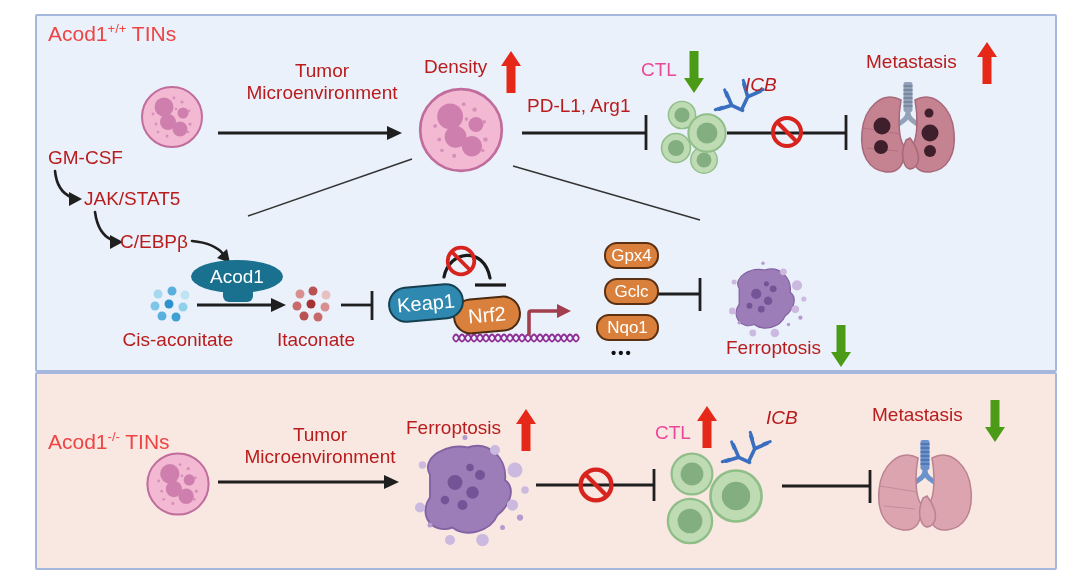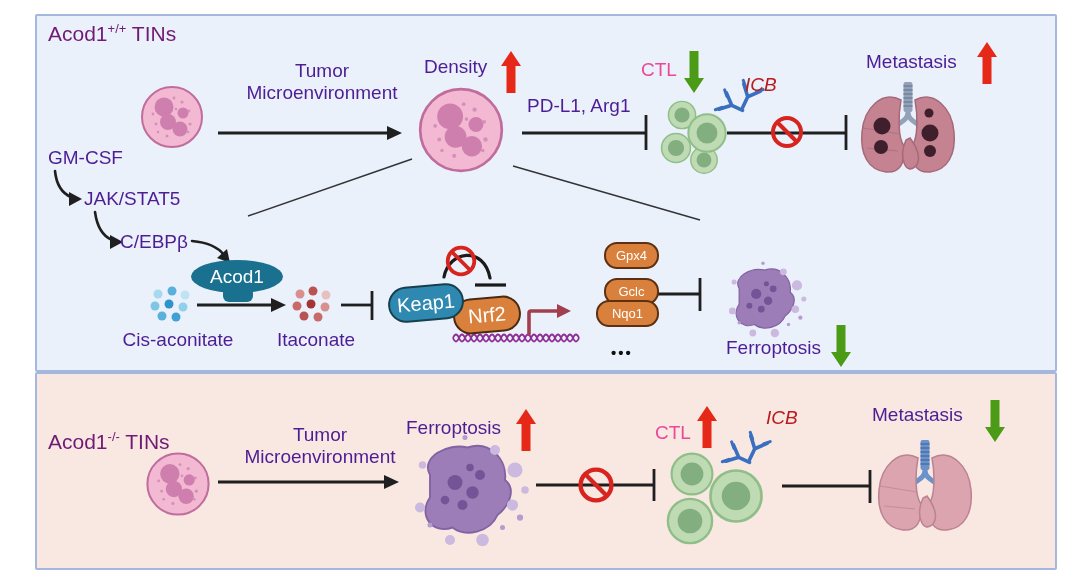--- a/index.html
+++ b/index.html
@@ -2,41 +2,41 @@
 <html><head>
 <meta charset="utf-8">
 <style>
   html,body{margin:0;padding:0;background:#ffffff;}
   .stage{position:relative;width:1080px;height:584px;background:#ffffff;
          font-family:"Liberation Sans",sans-serif;overflow:hidden;}
   .panel{position:absolute;border:2.5px solid #a6b7de;border-radius:2px;box-sizing:border-box;}
   .panel-top{left:35px;top:14px;width:1022px;height:358px;background:#ebf1fb;}
   .panel-bottom{left:35px;top:372px;width:1022px;height:198px;background:#f9e7e1;}
   svg.layer{position:absolute;left:0;top:0;z-index:2;}
-  .lbl{position:absolute;z-index:4;font-size:19px;color:#4c1d95;white-space:nowrap;line-height:1.15;}
-  .ttl{font-size:21px;color:#701a75;}
+  .lbl{position:absolute;z-index:4;font-size:19px;color:#b91c1c;white-space:nowrap;line-height:1.15;}
+  .ttl{font-size:21px;color:#ef4444;}
   .ttl sup{font-size:13px;}
   .ctr{text-align:center;white-space:normal;}
   .teal{color:#ec4899;}
   .blue{color:#b91c1c;font-style:italic;}
   .dots{font-size:15px;letter-spacing:2px;font-weight:bold;color:#111;}
   .pill{position:absolute;z-index:3;display:flex;align-items:center;justify-content:center;
         color:#fff;box-sizing:border-box;}
   .pill-acod1{left:191px;top:260px;width:92px;height:33px;border-radius:50%;
         background:#19708f;font-size:19px;}
   .notch{position:absolute;z-index:3;left:223px;top:287px;width:30px;height:15px;
         border-radius:6px;background:#19708f;}
   .pill-keap1{left:388px;top:285px;width:76px;height:36px;border-radius:18px;
         background:#2f88b0;border:2.5px solid #15404f;font-size:20px;transform:rotate(-5deg);}
   .pill-nrf2{left:453px;top:297px;width:68px;height:36px;border-radius:18px;
         background:#d9803c;border:2.5px solid #4a2a10;font-size:20px;transform:rotate(-5deg);z-index:2;}
-  .gene{border-radius:13px;background:#d9803c;border:2px solid #5b3013;font-size:13px;}
+  .gene{border-radius:13px;background:#d9803c;border:2px solid #5b3013;font-size:17px;}
   .g0{left:604px;top:242px;width:55px;height:27px;}
   .g1{left:604px;top:278px;width:55px;height:27px;}
-  .g2{left:596px;top:300px;width:63px;height:27px;text-align:center;}
+  .g2{left:596px;top:314px;width:63px;height:27px;text-align:center;}
 </style>
 </head>
 <body>
 
 <div class="stage">
 
   <div class="panel panel-top"></div>
   <div class="panel panel-bottom"></div>
 
   <svg class="layer" width="1080" height="584" viewBox="0 0 1080 584">

